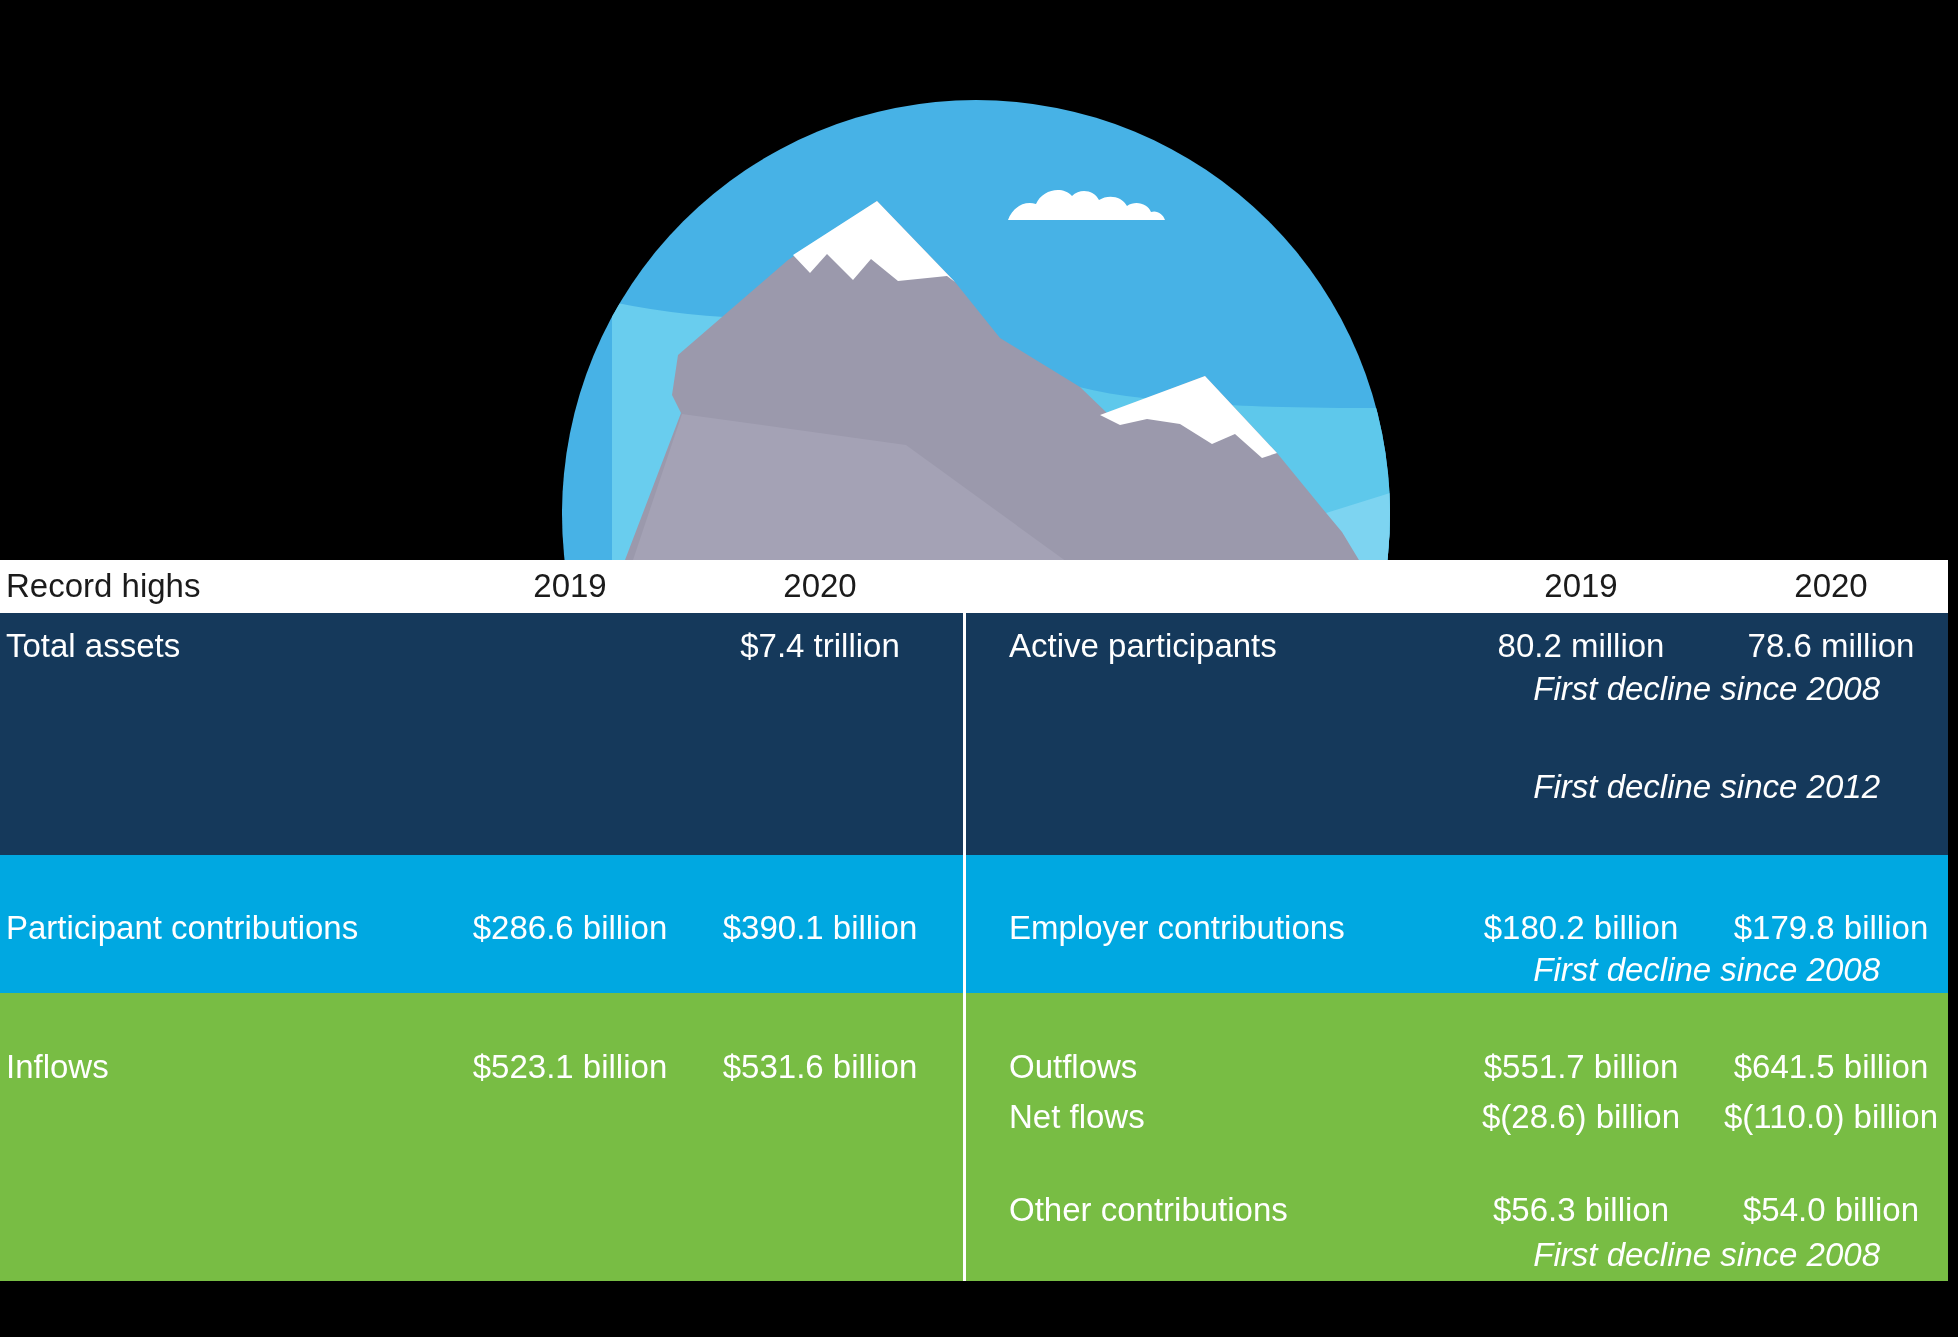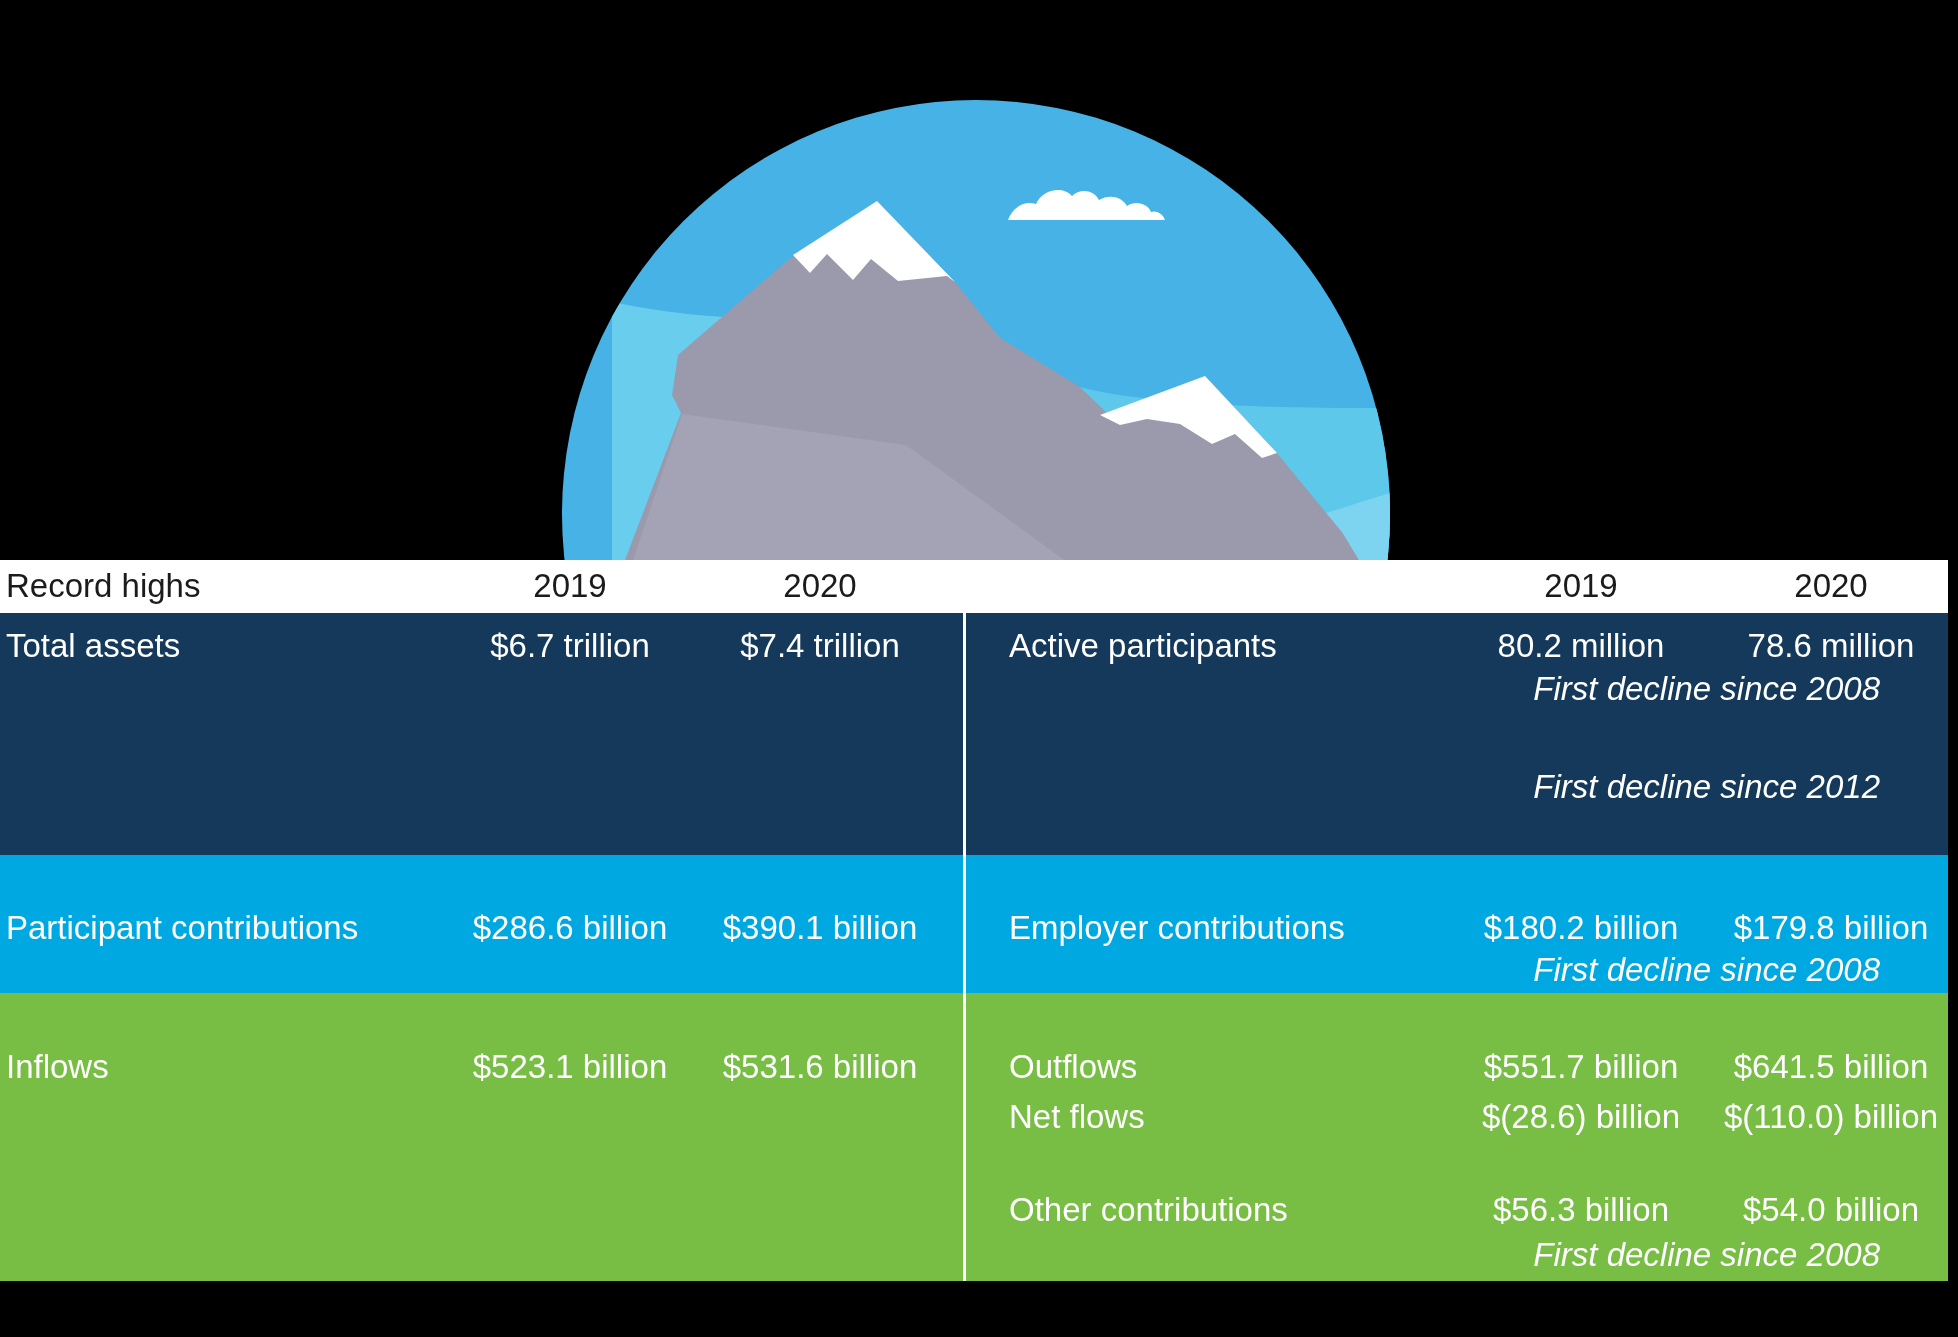--- a/index.html
+++ b/index.html
@@ -66,21 +66,20 @@
   <div class="tline" style="top:565px">
     <span class="lblL hdr">Record highs</span>
     <span class="v19L hdr">2019</span>
     <span class="v20L hdr">2020</span>
     <span class="v19R hdr">2019</span>
     <span class="v20R hdr">2020</span>
   </div>
 
   <div class="tline" style="top:625px">
     <span class="lblL">Total assets</span>
-    <span class="v19L">$6.7 trillion</span>
     <span class="v20L">$7.4 trillion</span>
     <span class="lblR">Active participants</span>
     <span class="v19R">80.2 million</span>
     <span class="v20R">78.6 million</span>
   </div>
   <div class="tline" style="top:668px">
     <span class="note">First decline since 2008</span>
   </div>
   <div class="tline" style="top:766px">
     <span class="note">First decline since 2012</span>

